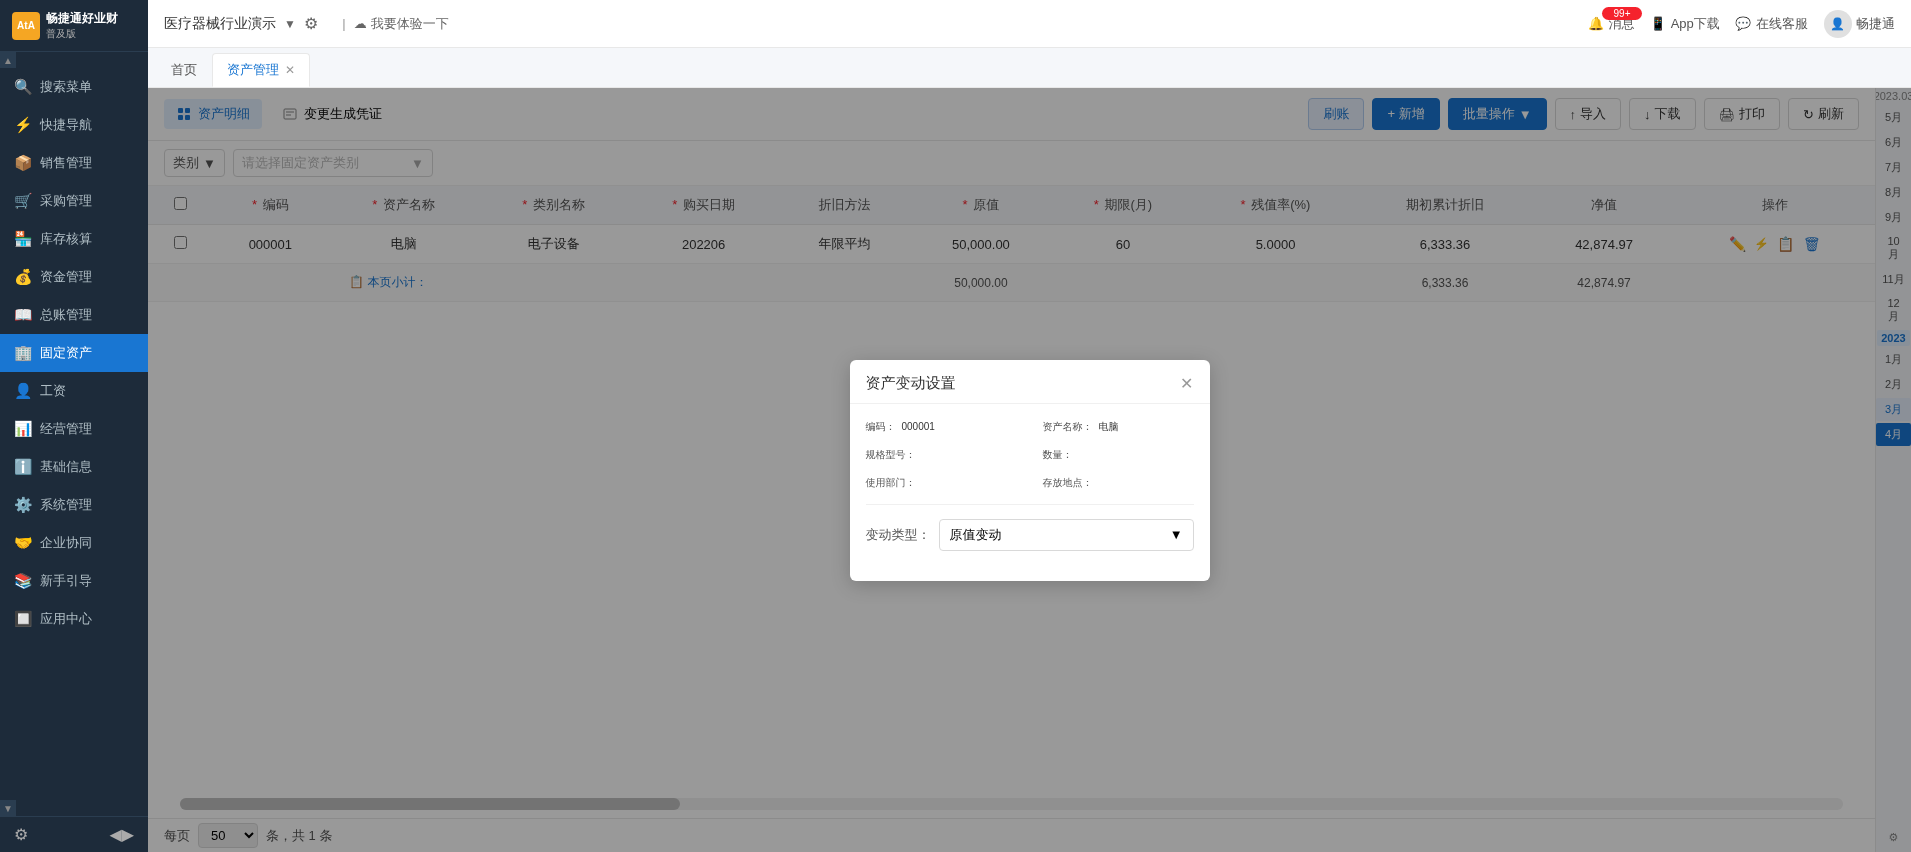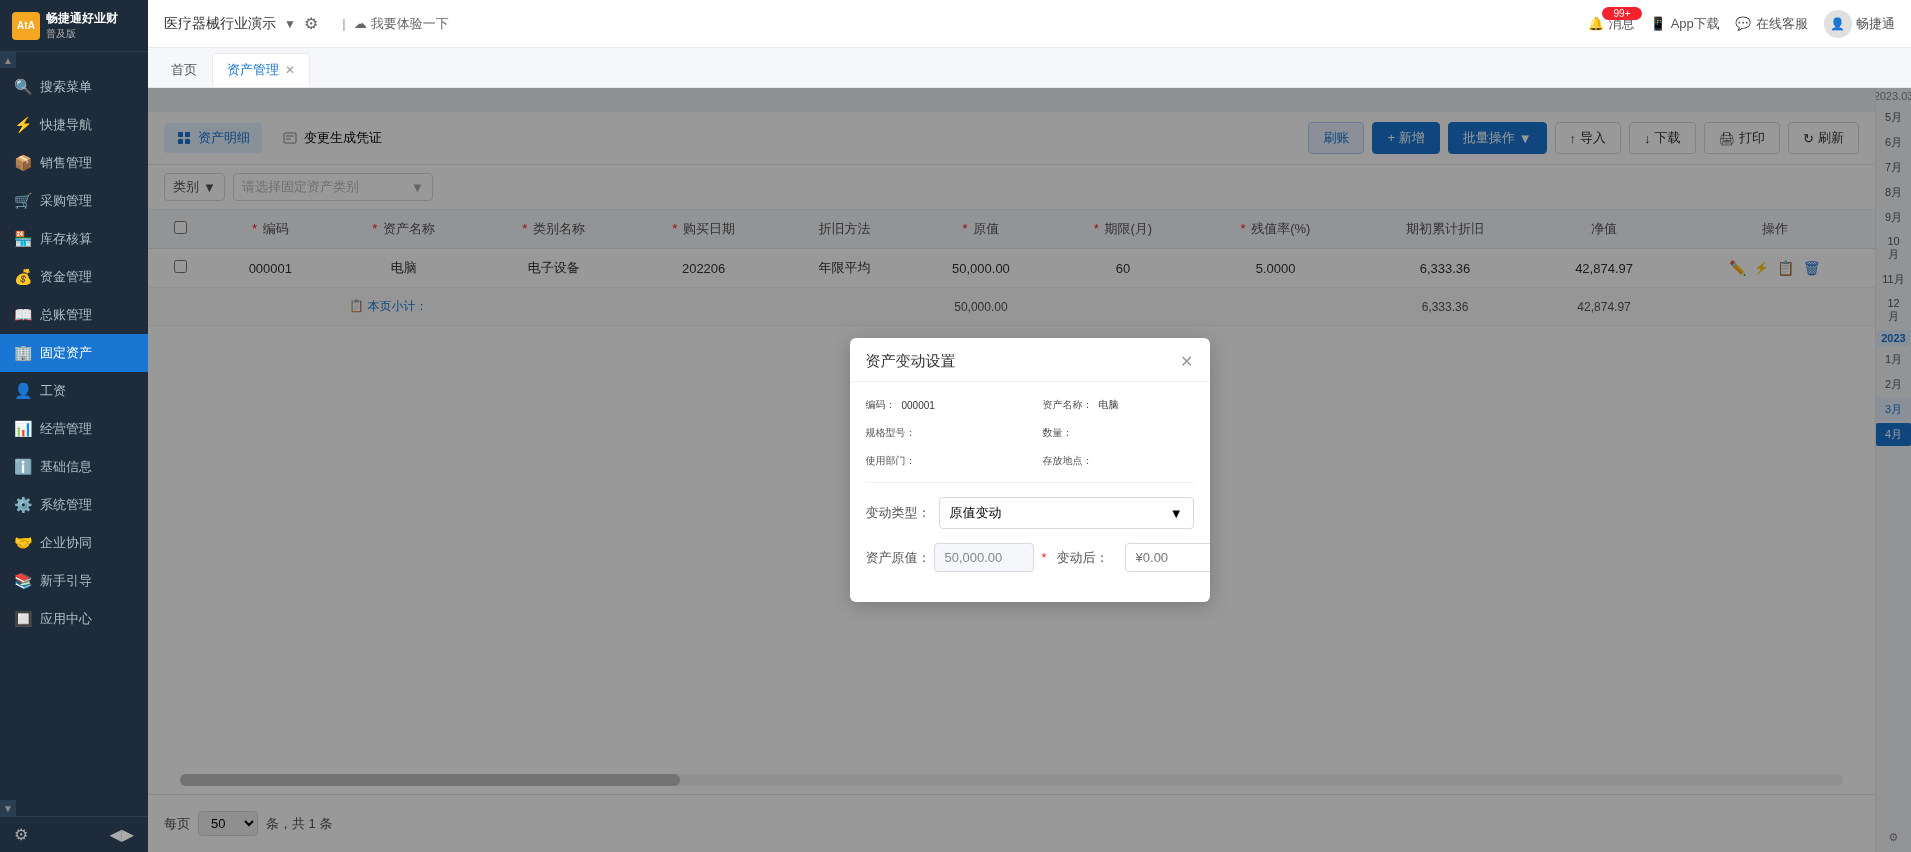--- a/index.html
+++ b/index.html
@@ -94,21 +94,21 @@
     }
     .tab.home { color: #555; background: transparent; }
     .tab.active { background: #fff; border-color: #e8e8e8; border-bottom-color: #fff; color: #1976d2; }
     .tab-close { font-size: 12px; color: #999; cursor: pointer; }
 
     
     .page-content {
       flex: 1; display: flex; overflow: hidden; position: relative;
     }
     .asset-page {
-      flex: 1; background: #fff; display: flex; flex-direction: column; overflow: hidden; margin-top: 24px;
+      flex: 1; background: #fff; display: flex; flex-direction: column; overflow: hidden;
     }
 
     
     .toolbar {
       display: flex; align-items: center; padding: 10px 16px; border-bottom: 1px solid #e8e8e8;
       gap: 8px; flex-wrap: wrap;
     }
     .toolbar-tab {
       display: flex; align-items: center; gap: 6px; padding: 6px 12px;
       font-size: 13px; cursor: pointer; border-radius: 4px;
@@ -150,21 +150,21 @@
       padding: 10px 12px; text-align: center; border-bottom: 1px solid #f0f0f0;
       color: #333;
     }
     .subtotal-row td { background: #fafafa; color: #555; font-size: 12px; }
     .subtotal-label { color: #1976d2; font-size: 12px; }
     .action-icons { display: flex; gap: 8px; justify-content: center; align-items: center; }
     .action-icon { cursor: pointer; color: #1976d2; font-size: 14px; }
 
     
     .bottom-bar {
-      display: flex; align-items: center; padding: 16px 16px; border-top: 1px solid #e8e8e8;
+      display: flex; align-items: center; padding: 4px 16px; border-top: 1px solid #e8e8e8;
       font-size: 13px; color: #555; gap: 8px;
     }
     .per-page-select {
       border: 1px solid #d9d9d9; border-radius: 4px; padding: 3px 8px; font-size: 13px;
     }
 
     
     .right-sidebar {
       width: 36px; background: #f5f7fa; border-left: 1px solid #e8e8e8;
       display: flex; flex-direction: column; align-items: center; gap: 2px;
@@ -591,24 +591,17 @@
           <hr class="modal-divider">
 
           <div class="modal-input-row">
             <span class="modal-input-label">变动类型：</span>
             <div class="modal-select">
               <span>原值变动</span>
               <span>▼</span>
             </div>
           </div>
 
-          <div class="modal-input-row">
-            <span class="modal-input-label">资产原值：</span>
-            <input class="modal-input readonly" type="text" value="50,000.00" style="max-width: 100px;">
-            <span class="required-star">*</span>
-            <span class="modal-input-label">变动后：</span>
-            <input class="modal-input placeholder" type="text" placeholder="¥0.00" style="max-width: 120px;">
-          </div>
         </div>
       </div>
     </div>
   </div>
 </div>
 
 </body></html>

